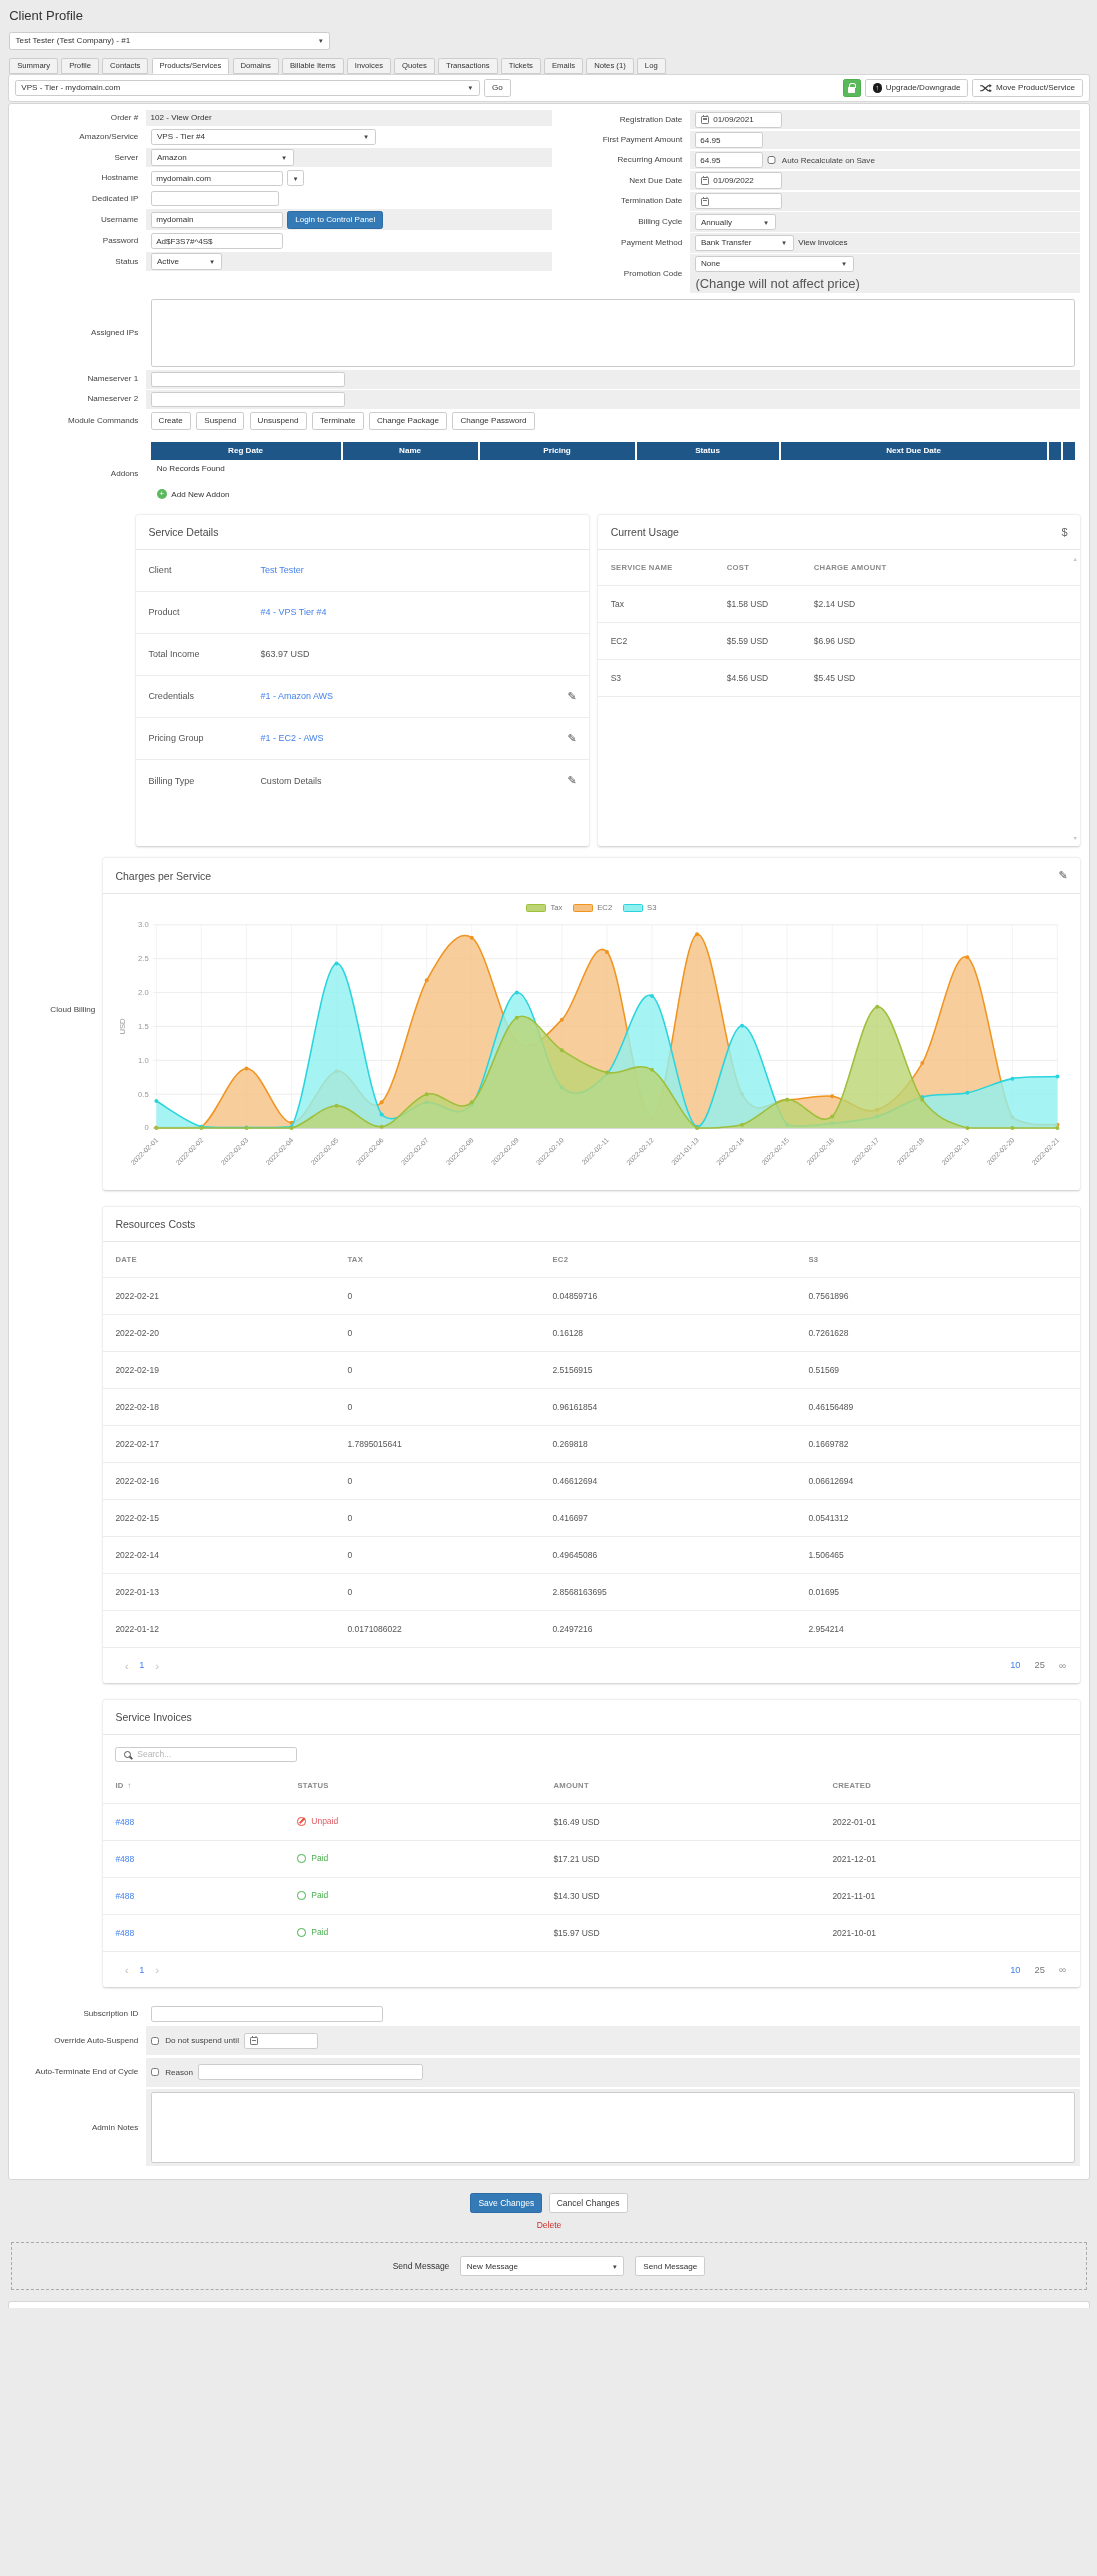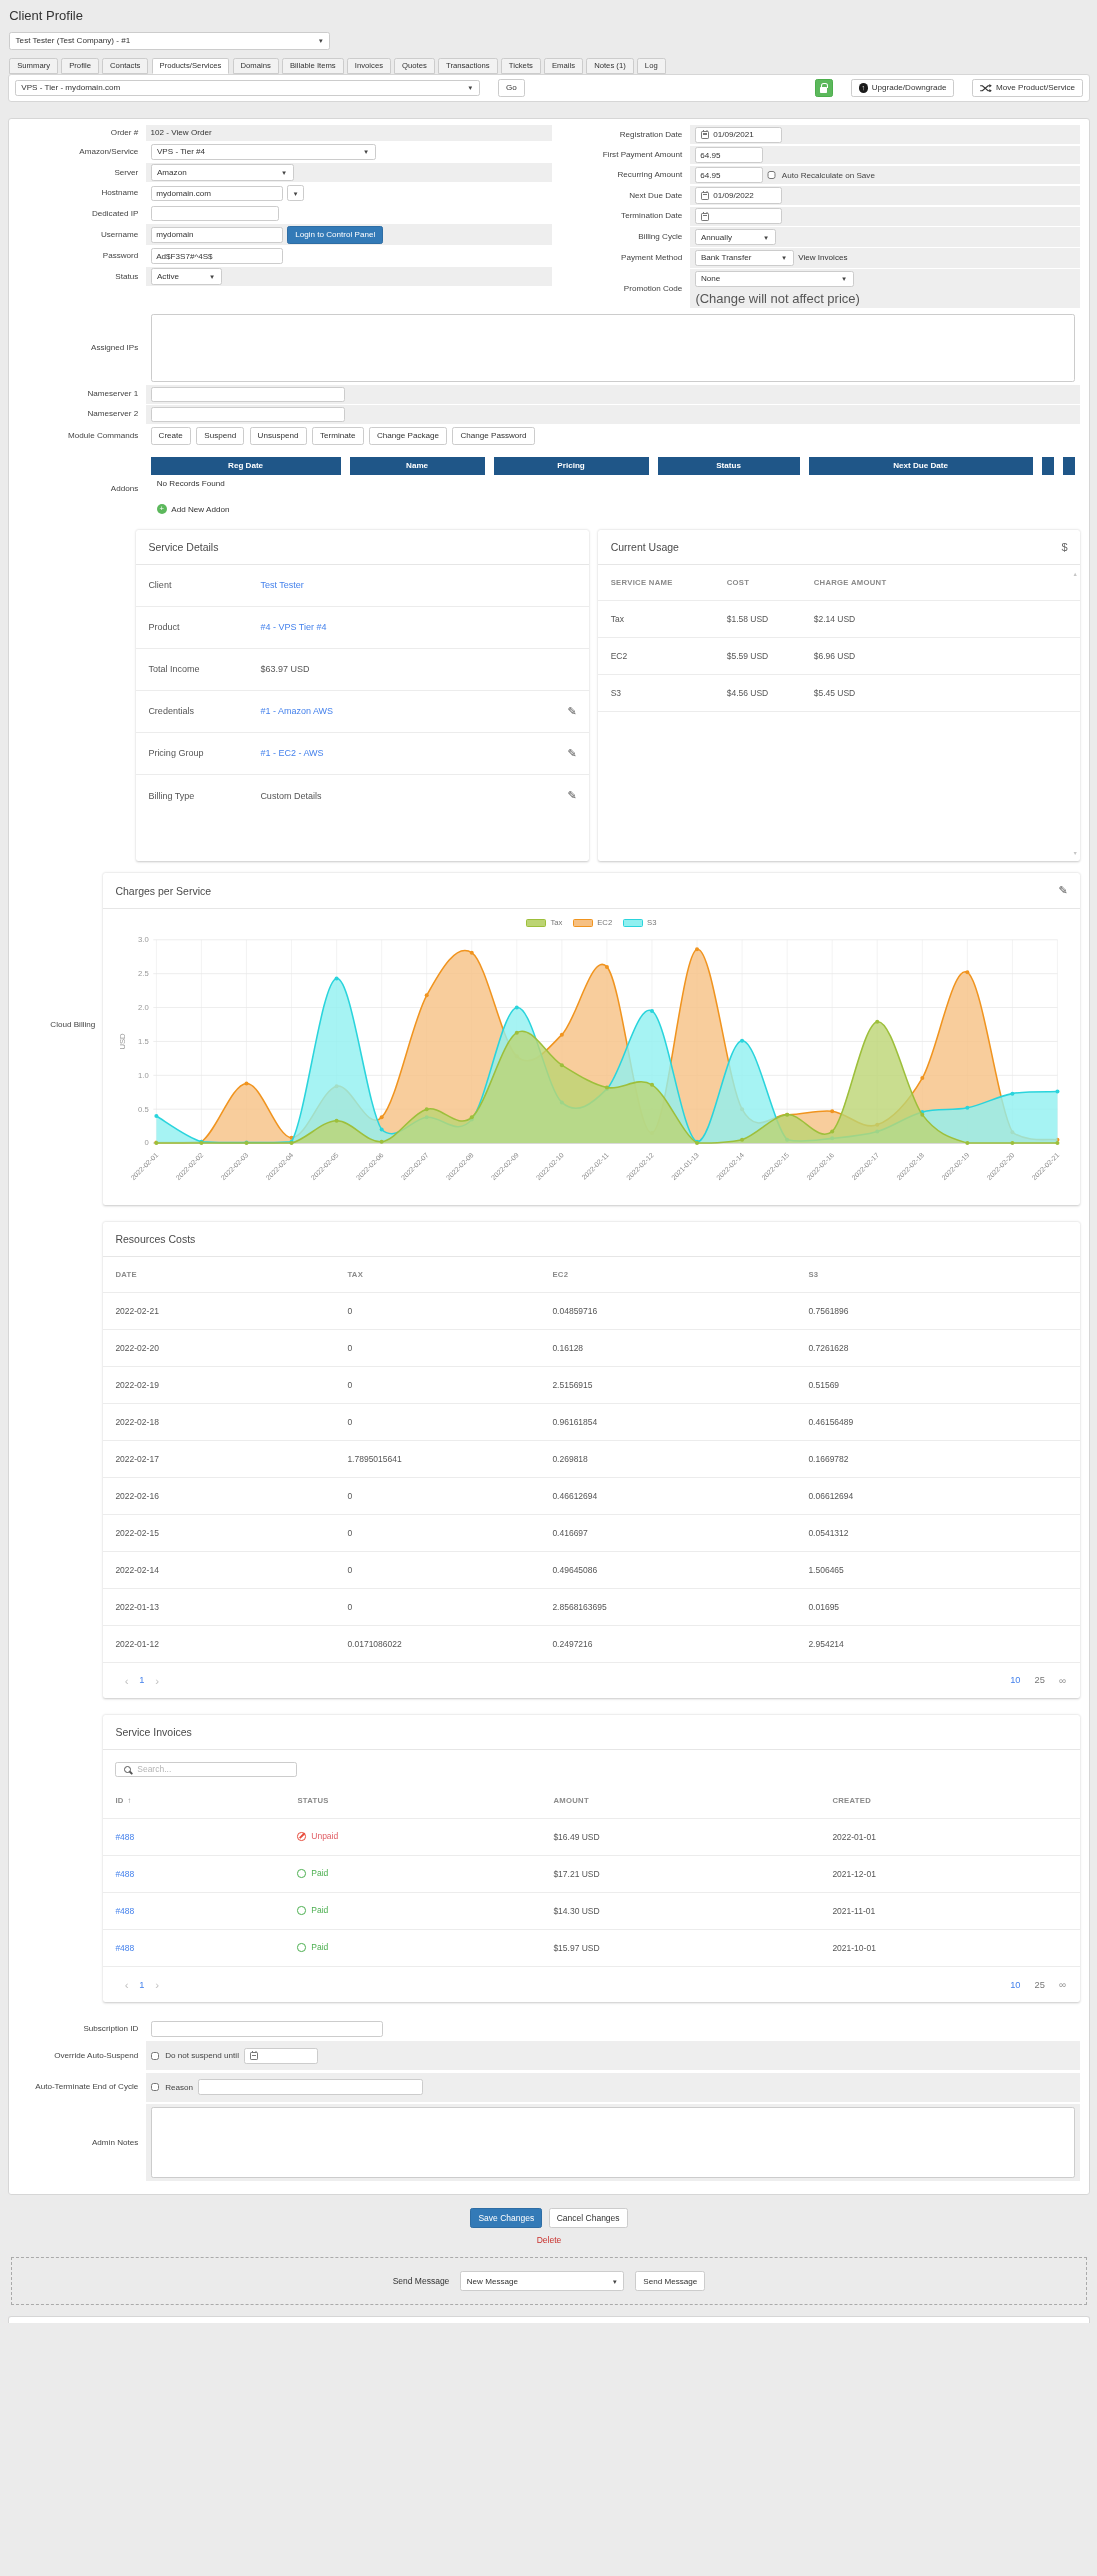--- a/index.html
+++ b/index.html
@@ -36,21 +36,21 @@
   
   .tabs { display: flex; gap: 3.1px; margin-left: 1.5px; }
   .tab {
     border: 0.8px solid #ccc; border-radius: 2.3px 2.3px 0 0; background: #f2f2f2;
     font-size: 7.7px; color: #333; padding: 2.3px 7px 3.1px; cursor: pointer; white-space: nowrap; text-align: right;
   }
   .tab.active { background: #fff; border-bottom-color: #fff; }
 
   
   .panel { background: #fff; border: 0.8px solid #d6d6d6; border-radius: 3.1px; }
-  .toolbar { display: flex; align-items: center; gap: 18px; padding: 3.9px 6.2px; margin-bottom: 16px; }
+  .toolbar { display: flex; align-items: center; gap: 4px; padding: 3.9px 6.2px; margin-bottom: 1px; }
   .toolbar .svc-sel { width: 465px; }
   .toolbar .spacer { flex: 1; }
   .lock-btn {
     width: 18px; height: 18px; background: #5cb85c; border: 0.8px solid #4cae4c; border-radius: 2.3px;
     display: inline-flex; align-items: flex-end; justify-content: center; padding-bottom: 3.1px; cursor: pointer;
   }
   .lock { position: relative; width: 7.7px; height: 6.2px; background: #fff; border-radius: 0.8px; }
   .lock::before {
     content: ''; position: absolute; top: -3.9px; left: 1.2px; width: 5.4px; height: 4.6px;
     border: 1.2px solid #fff; border-bottom: none; border-radius: 2.7px 2.7px 0 0;
@@ -74,21 +74,21 @@
   .date-box { display: inline-flex; align-items: center; gap: 4.6px; background: #fff; border: 0.8px solid #ccc; border-radius: 2.3px; height: 16.3px; padding: 0 5.4px; font-size: 8.1px; }
   .cal { display: inline-block; width: 7.7px; height: 7.7px; border: 0.8px solid #777; border-radius: 1.2px; position: relative; margin-top: 0.8px; }
   .cal::before { content: ''; position: absolute; top: 1.2px; left: 0.8px; right: 0.8px; height: 1.2px; background: #777; }
   .cal::after { content: ''; position: absolute; top: -2.3px; left: 1.2px; width: 1.2px; height: 1.9px; background: #777; box-shadow: 3.5px 0 0 #777; }
   .sel-btn { display: inline-flex; align-items: center; justify-content: center; width: 17px; height: 16.3px;
     border: 0.8px solid #ccc; border-radius: 2.3px; background: #fff; font-size: 6.2px; color: #444; cursor: pointer; }
   .link-plain { color: #333; cursor: pointer; }
 
   
   .addons-table { margin-top: 7.7px; }
-  .at-head { display: flex; gap: 9px; }
+  .at-head { display: flex; gap: 2px; }
   .at-hc { background: #1f5688; color: #fff; font-size: 8.1px; font-weight: bold; text-align: center;
     padding: 4.6px 3.1px; }
   .at-body { font-size: 8.1px; color: #333; padding: 4.6px 6.2px; background: #fff; }
   .add-addon { display: inline-flex; align-items: center; gap: 4.6px; margin: 11px 0 3.1px 6.2px; font-size: 8.1px; color: #333; cursor: pointer; }
   .plus-ico { width: 10px; height: 10px; border-radius: 50%; background: #5cb85c; color: #fff; display: inline-flex;
     align-items: center; justify-content: center; font-size: 7.7px; line-height: 1; }
 
   
   .card { background: #fff; border-radius: 2.3px; box-shadow: 0 0.8px 2.3px rgba(0,0,0,.22); }
   .card-h { display: flex; justify-content: space-between; align-items: center; padding: 11px 12.4px;

